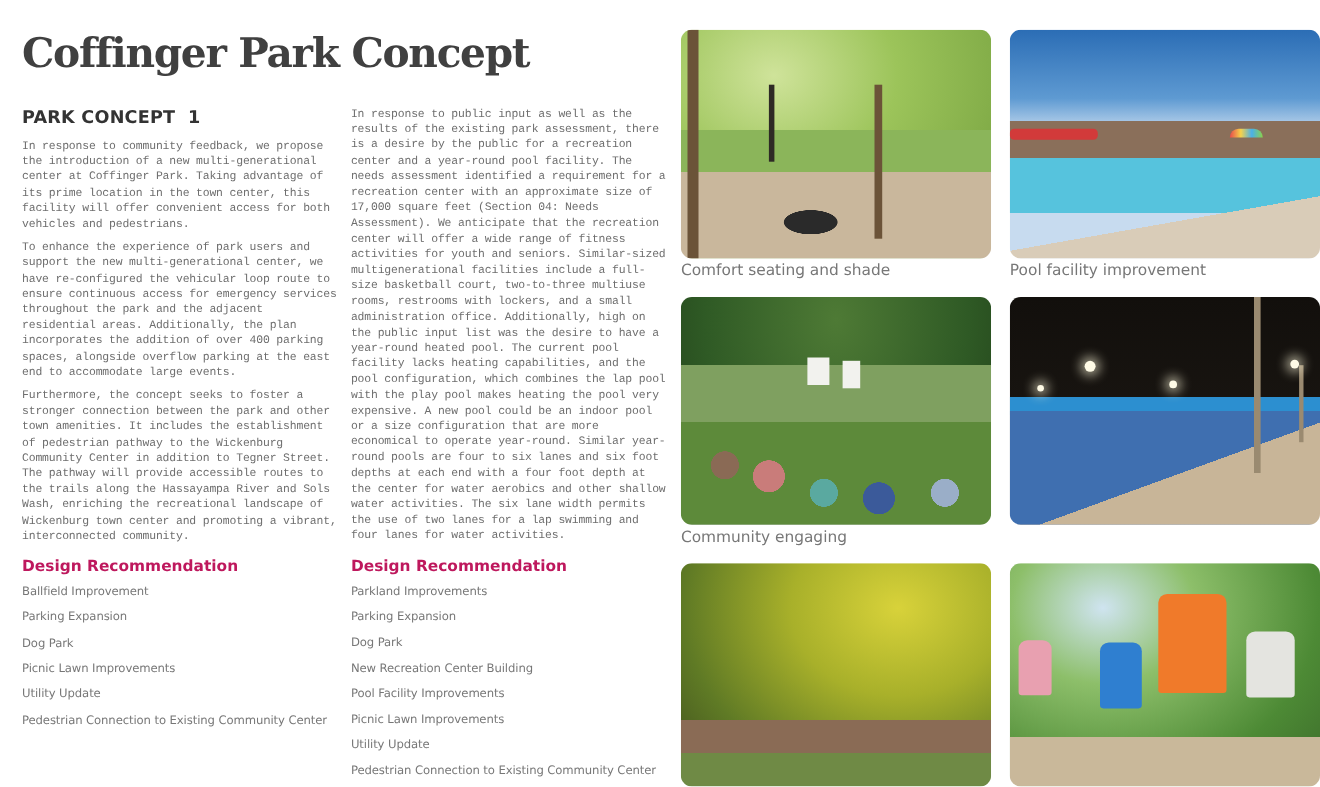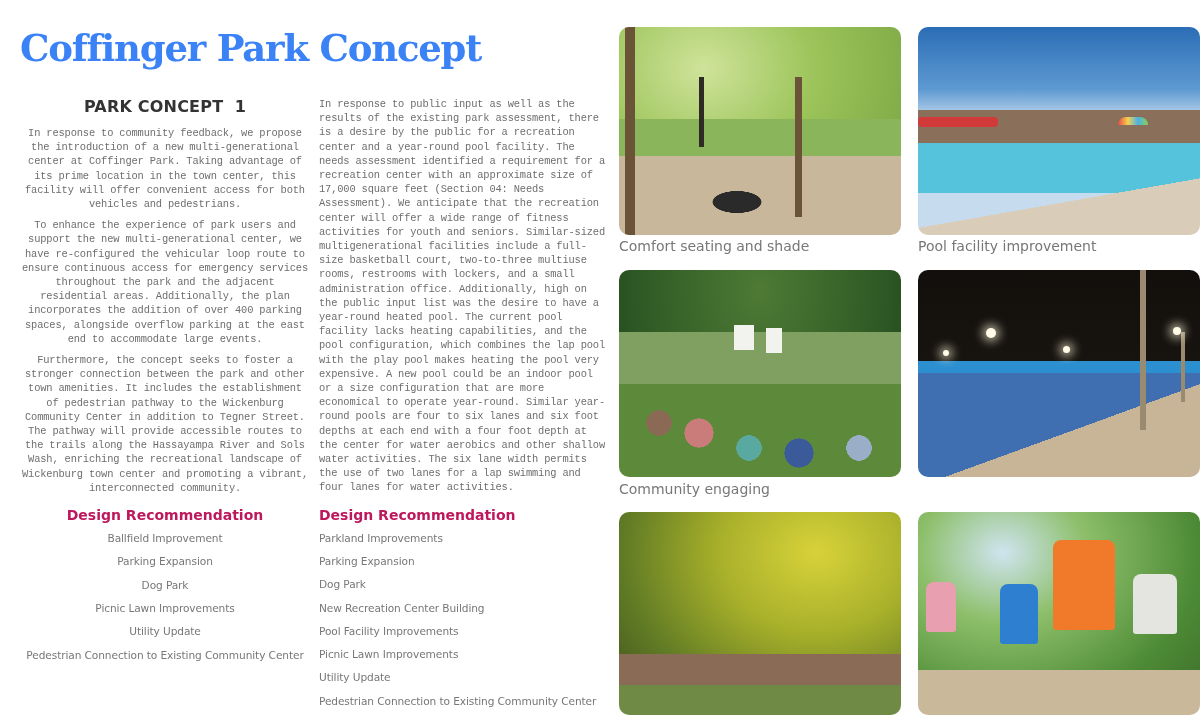--- a/index.html
+++ b/index.html
@@ -2,26 +2,26 @@
 <html><head>
   <meta charset="utf-8">
   <style>
     * { box-sizing: border-box; margin: 0; padding: 0; }
     html, body { width: 1200px; height: 715px; overflow: hidden; background: #ffffff; }
     body { position: relative; font-family: "DejaVu Sans", sans-serif; color: #6b6b6b; }
 
     .title {
       position: absolute; left: 20px; top: 26px;
       font-family: "DejaVu Serif", serif; font-weight: bold;
-      font-size: 37px; letter-spacing: -1.2px; color: #3b82f6;
+      font-size: 37px; letter-spacing: -1.2px; color: #404040;
       white-space: nowrap;
     }
 
     .col { position: absolute; top: 97px; width: 290px; }
-    .col1 { left: 20px; text-align: center; }
+    .col1 { left: 20px; }
     .col2 { left: 319px; }
 
     .concept-heading {
       font-family: "DejaVu Sans", sans-serif; font-weight: bold;
       font-size: 16px; color: #333333; letter-spacing: 0.2px;
       margin-bottom: 10px; white-space: pre;
     }
     .para {
       font-family: Liberation Mono, monospace;
       font-size: 10.4px; line-height: 14.2px; color: #6e6e6e;

